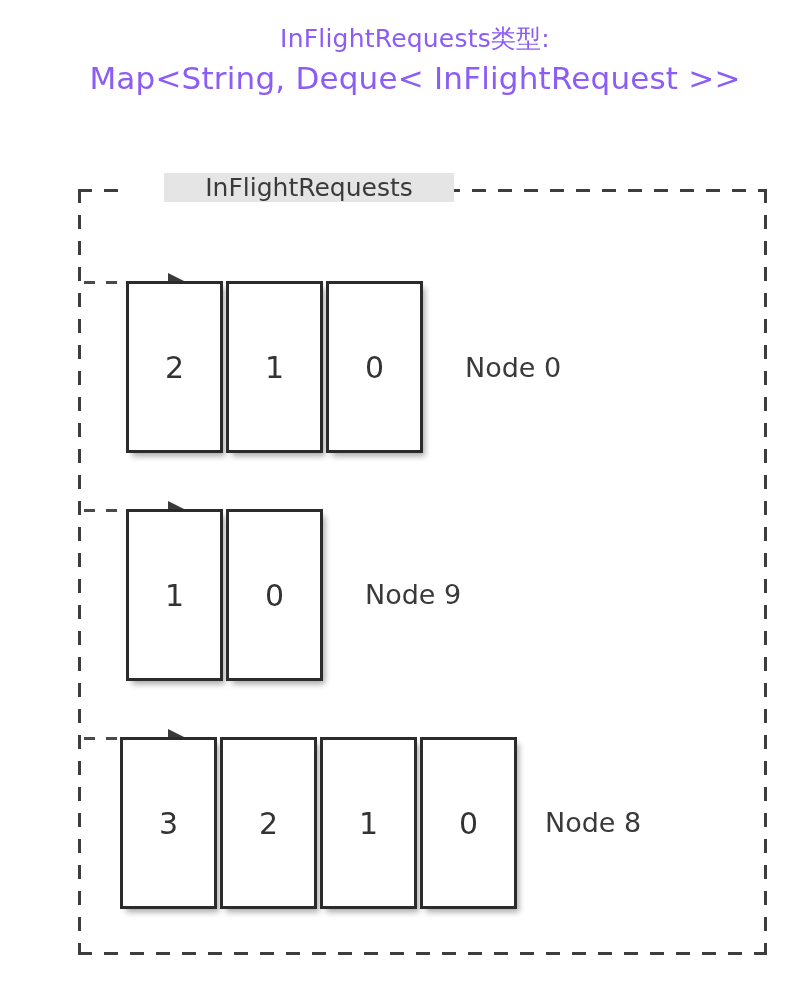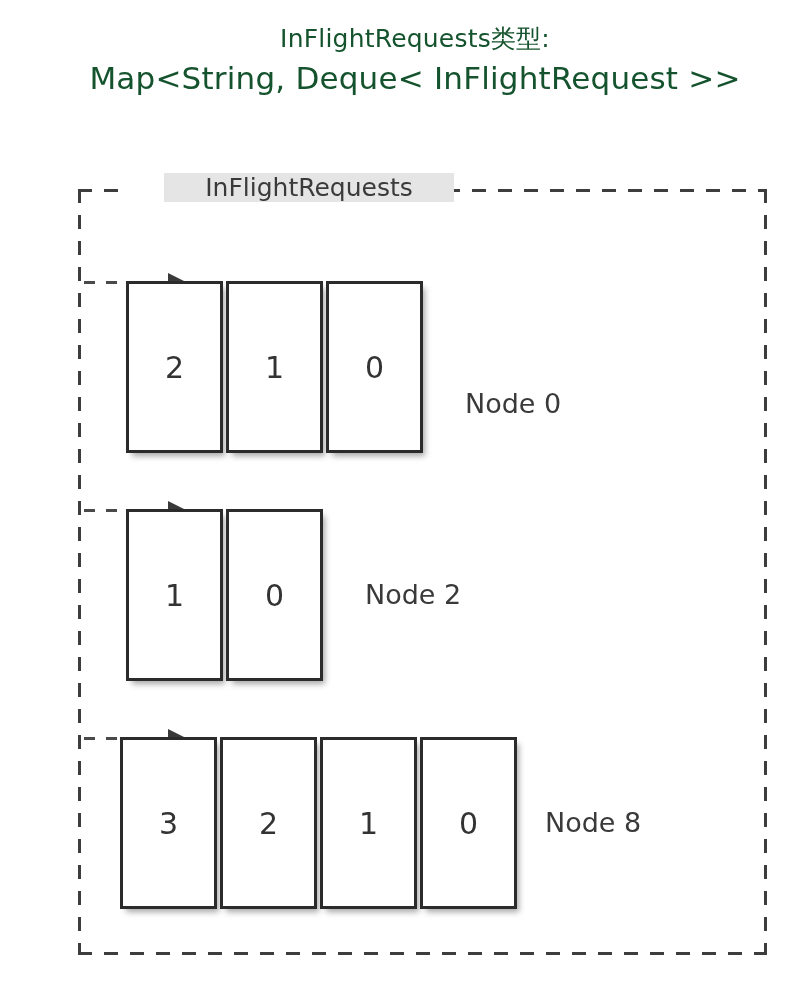--- a/index.html
+++ b/index.html
@@ -22,21 +22,21 @@
     position: absolute;
     left: 0;
     top: 22px;
     width: 802px;
     text-align: center;
     line-height: 1.38;
   }
   .title-line {
     font-size: 25px;
     letter-spacing: 0.2px;
-    color: #14532d;
+    color: #8b5cf6;
     white-space: nowrap;
     margin-left: 28px;
   }
   .title-line.line1 { font-size: 25px; }
   .title-line.line2 { font-size: 31px; }
 
   
   #container-box {
     position: absolute;
     left: 78px;
@@ -162,33 +162,33 @@
   <div class="node-row" id="row-0">
     <div class="in-arrow" style="top:84px;">
       <div class="arrow-line"></div>
       <div class="arrow-head"></div>
     </div>
     <div class="deque" style="left:48px; top:92px;">
       <div class="cell" style="width:97px; height:172px;">2</div>
       <div class="cell" style="width:97px; height:172px;">1</div>
       <div class="cell" style="width:97px; height:172px;">0</div>
     </div>
-    <div class="node-label" style="left:387px; top:163px;margin-top:36px;">Node 0</div>
+    <div class="node-label" style="left:387px; top:163px;">Node 0</div>
   </div>
 
   <div class="node-row" id="row-1">
     <div class="in-arrow" style="top:312px;">
       <div class="arrow-line"></div>
       <div class="arrow-head"></div>
     </div>
     <div class="deque" style="left:48px; top:320px;">
       <div class="cell" style="width:97px; height:172px;">1</div>
       <div class="cell" style="width:97px; height:172px;">0</div>
     </div>
-    <div class="node-label" style="left:287px; top:390px;">Node 2</div>
+    <div class="node-label" style="left:287px; top:390px;">Node 9</div>
   </div>
 
   <div class="node-row" id="row-2">
     <div class="in-arrow" style="top:540px;">
       <div class="arrow-line"></div>
       <div class="arrow-head"></div>
     </div>
     <div class="deque" style="left:42px; top:548px;">
       <div class="cell" style="width:97px; height:172px;">3</div>
       <div class="cell" style="width:97px; height:172px;">2</div>

